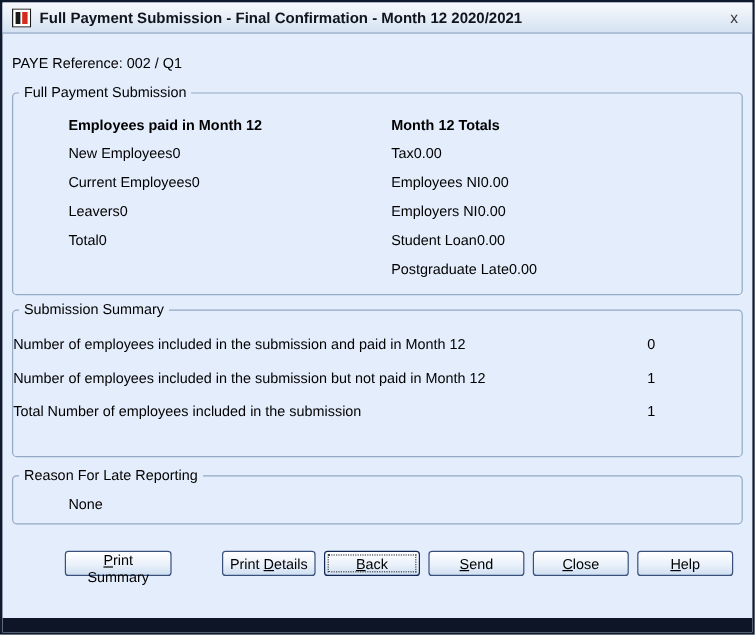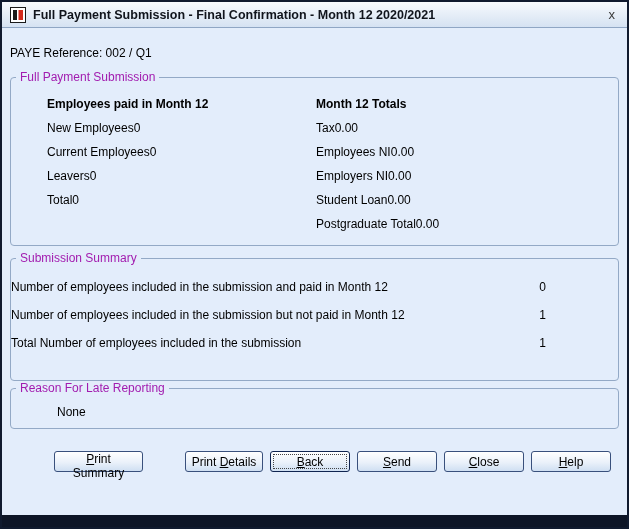--- a/index.html
+++ b/index.html
@@ -34,28 +34,28 @@
 
   
   .content{flex:1;padding:0 8px;}
   .paye-ref{margin:18px 0 10px 0;padding-left:0;}
 
   fieldset{
     margin:0;padding:0 0 6px 0;
     border:1px solid #93a9c6;border-radius:4px;
     background:transparent;
   }
-  legend{margin-left:5px;padding:0 4px;font-size:12px;color:#a21caf;}
+  legend{margin-left:5px;padding:0 4px;font-size:12px;color:#000000;}
 
   .fps-fieldset{height:176px;}
   .summary-fieldset{height:130px;margin-top:5px;}
-  .late-fieldset{height:48px;margin-top:0;}
+  .late-fieldset{height:48px;margin-top:8px;}
 
   .fps-grid{display:flex;padding-top:8px;}
-  .fps-col-left{margin-left:36px;width:224px;}
+  .fps-col-left{margin-left:46px;width:224px;}
   .fps-col-right{margin-left:45px;width:217px;}
   .col-header{font-weight:bold;height:24px;line-height:24px;}
   .vrow{display:flex;justify-content:flex-start;height:24px;line-height:24px;}
   .vrow .val{text-align:right;}
 
   .summary-rows{padding-top:8px;}
   .srow{display:flex;justify-content:space-between;height:28px;line-height:28px;margin-right:72px;}
   .srow .val{text-align:right;}
 
   .late-value{margin:10px 0 0 46px;}
@@ -134,21 +134,21 @@
           </div>
           <div class="vrow">
             <span class="lbl">Employers NI</span>
             <span class="val">0.00</span>
           </div>
           <div class="vrow">
             <span class="lbl">Student Loan</span>
             <span class="val">0.00</span>
           </div>
           <div class="vrow">
-            <span class="lbl">Postgraduate Total</span>
+            <span class="lbl">Postgraduate Late</span>
             <span class="val">0.00</span>
           </div>
         </div>
       </div>
     </fieldset>
 
     <fieldset class="summary-fieldset">
       <legend>Submission Summary</legend>
       <div class="summary-rows">
         <div class="srow">

